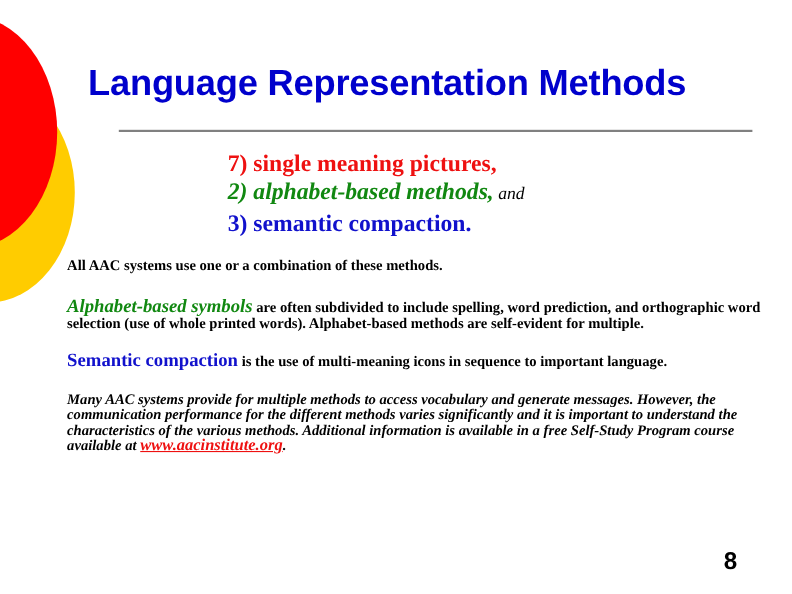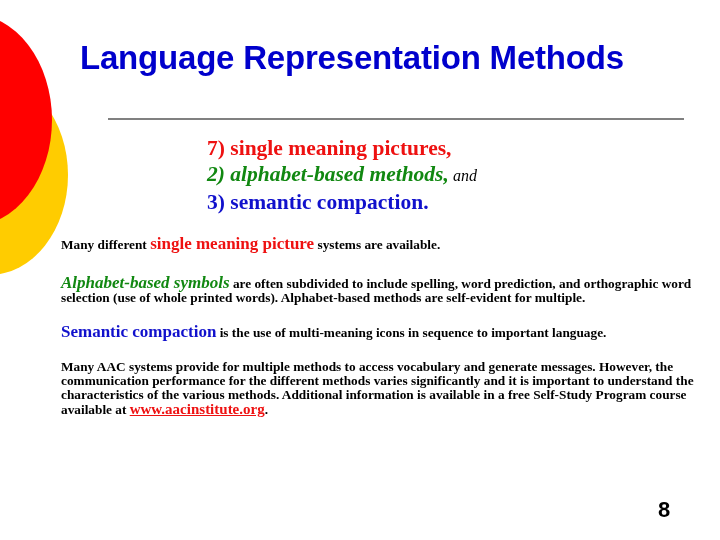--- a/index.html
+++ b/index.html
@@ -1,34 +1,34 @@
 <!DOCTYPE html>
 <html><head>
   <meta charset="utf-8">
   <style>
     html, body { margin: 0; padding: 0; }
     body { width: 720px; height: 540px; position: relative; overflow: hidden; background: #ffffff; font-family: "Liberation Serif", serif; }
     .circle-yellow { position: absolute; left: -90px; top: 75px; width: 158px; height: 200px; border-radius: 50%; background: #ffcc00; }
     .circle-red { position: absolute; left: -110px; top: 14px; width: 162px; height: 212px; border-radius: 50%; background: #ff0000; }
-    .title { position: absolute; left: 80px; top: 39px; font-family: "Liberation Sans", sans-serif; font-weight: bold; font-size: 33px; color: #0000cc; white-space: nowrap; letter-spacing: -0.2px; }
+    .title { position: absolute; left: 80px; top: 56px; font-family: "Liberation Sans", sans-serif; font-weight: bold; font-size: 33px; color: #0000cc; white-space: nowrap; letter-spacing: -0.2px; }
     .rule { position: absolute; left: 108px; top: 118px; width: 576px; height: 2px; background: #808080; }
     .content { position: absolute; left: 61px; top: 127px; width: 640px; color: #000; font-weight: bold; }
     .p { font-size: 13.3px; line-height: 14px; margin: 0; }
     .list { margin: 8px 0 0 146px; }
     .li { font-size: 21.5px; line-height: 26px; font-weight: bold; white-space: nowrap; }
     .li .plain { font-weight: normal; font-size: 16px; color: #000; }
     .red { color: #ee1111; }
     .green { color: #118811; font-style: italic; }
     .blue { color: #1111cc; }
     .big { font-size: 17px; }
     .gap1 { margin-top: 18px; }
     .gap2 { margin-top: 22px; }
     .gap3 { margin-top: 24px; }
     .gap4 { margin-top: 20px; }
-    .gap5 { margin-top: 20px; }
+    .gap5 { margin-top: 20px; font-style: italic; }
     .link { color: #ee1111; text-decoration: underline; font-size: 15px; }
     .page-num { position: absolute; left: 658px; top: 497px; font-family: "Liberation Sans", sans-serif; font-weight: bold; font-size: 22px; color: #000; }
   </style>
 </head>
 <body>
 
 <div class="circle-yellow"></div>
 <div class="circle-red"></div>
 
 <div class="title">Language Representation Methods</div>
@@ -41,24 +41,22 @@
       <span>7) single meaning pictures,</span>
     </div>
     <div class="li green">
       <span>2) alphabet-based methods,</span><span class="plain"> and</span>
     </div>
     <div class="li blue">
       <span>3) semantic compaction.</span>
     </div>
   </div>
 
+  <p class="p gap1">All AAC systems use one or a combination of these methods.</p>
 
-  <p class="p gap2">
-    <span>Many different </span><span class="red big">single meaning picture</span><span> systems are available.</span>
-  </p>
 
   <p class="p gap3">
     <span class="green big">Alphabet-based symbols</span><span> are often subdivided to include spelling, word prediction, and orthographic word selection (use of whole printed words). Alphabet-based methods are self-evident for multiple.</span>
   </p>
 
   <p class="p gap4">
     <span class="blue big">Semantic compaction</span><span> is the use of multi-meaning icons in sequence to important language.</span>
   </p>
 
   <p class="p gap5">

